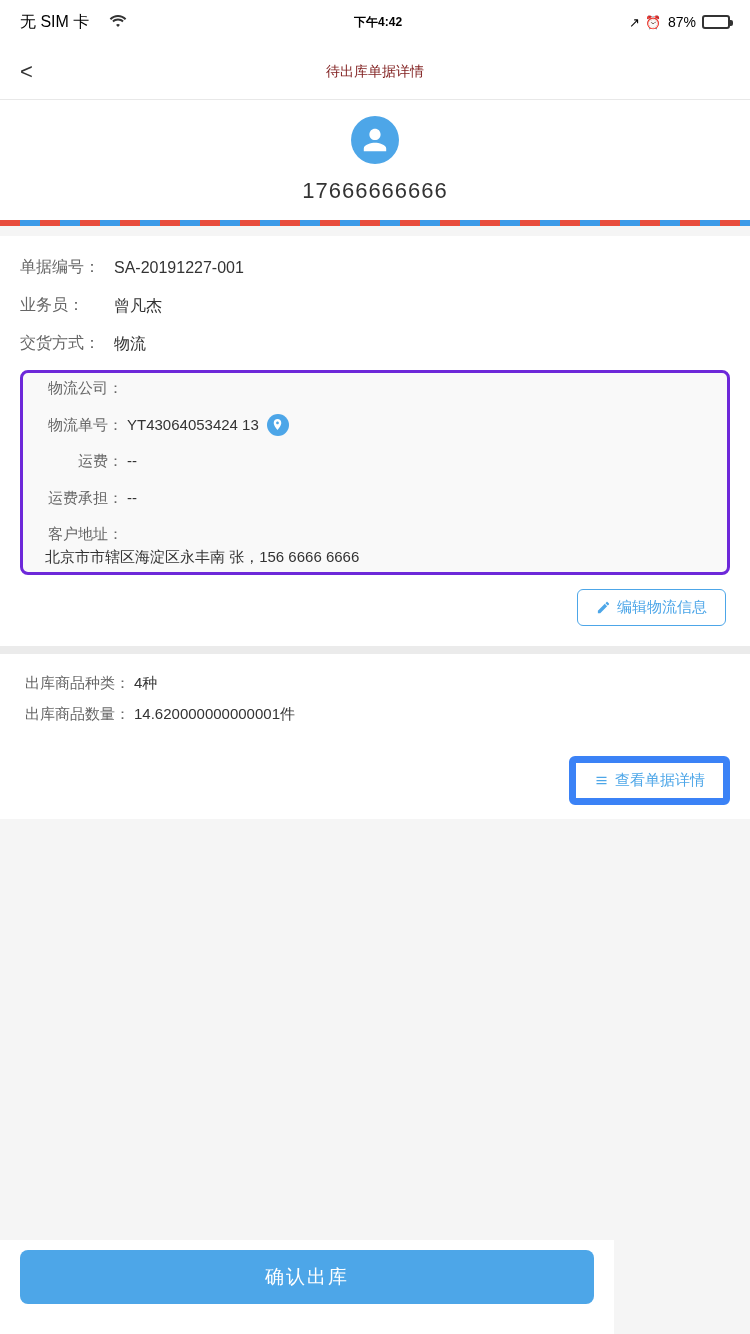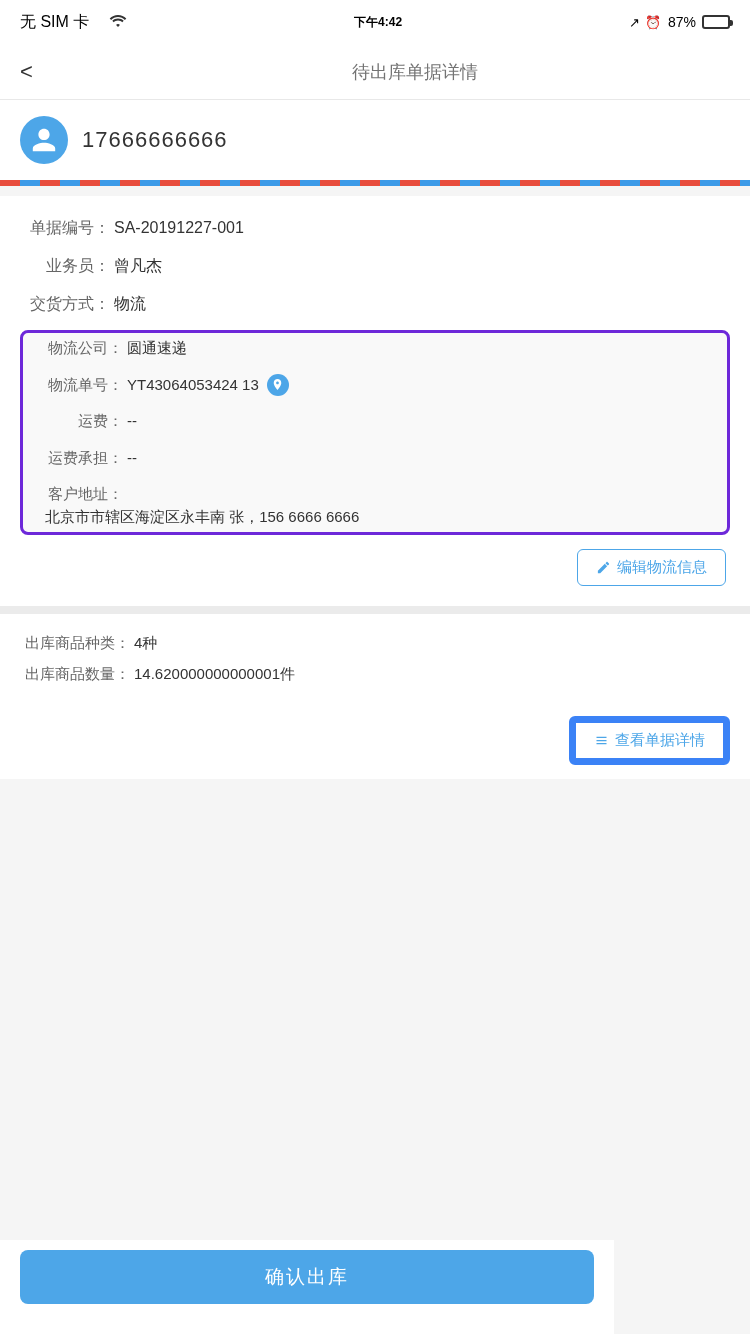--- a/index.html
+++ b/index.html
@@ -54,44 +54,44 @@
       font-size: 22px;
       color: #333;
       cursor: pointer;
       padding: 8px;
       margin-left: -8px;
     }
     .nav-title {
       position: absolute;
       left: 50%;
       transform: translateX(-50%);
-      font-size: 18px;
+      font-size: 14px;
       font-weight: 500;
-      color: #737373;
-      margin-left: 40px;
+      color: #7f1d1d;
     }
 
     
     .dashed-border {
       height: 6px;
       background: repeating-linear-gradient(
         to right,
         #e84c3d 0px, #e84c3d 20px,
         #3d9be8 20px, #3d9be8 40px
       );
       margin: 0;
     }
 
     
     .customer-header {
       background: #fff;
       padding: 16px 20px;
       display: flex;
       align-items: center;
       gap: 14px;
+      flex-direction: column;
     }
     .customer-avatar {
       width: 48px; height: 48px;
       border-radius: 50%;
       background: #4da6e8;
       display: flex; align-items: center; justify-content: center;
       flex-shrink: 0;
     }
     .customer-avatar svg { width: 28px; height: 28px; fill: #fff; }
     .customer-phone {
@@ -111,23 +111,23 @@
       display: flex;
       align-items: flex-start;
       margin-bottom: 14px;
       font-size: 16px;
       color: #333;
     }
     .info-row:last-child { margin-bottom: 0; }
     .info-label {
       color: #666;
       min-width: 90px;
-      text-align: right;
       flex-shrink: 0;
       line-height: 1.5;
+      font-family: Liberation Mono, monospace;
     }
     .info-value {
       color: #333;
       flex: 1;
       line-height: 1.5;
       padding-left: 4px;
     }
 
     
     .logistics-card {
@@ -317,21 +317,20 @@
     <span class="info-value">曾凡杰</span>
   </div>
   <div class="info-row">
     <span class="info-label">交货方式：</span>
     <span class="info-value">物流</span>
   </div>
 
   <div class="logistics-card">
     <div class="logistics-row">
       <span class="logistics-label">物流公司：</span>
-      <span class="logistics-value">圆通速递</span>
     </div>
     <div class="logistics-row">
       <span class="logistics-label">物流单号：</span>
       <span class="logistics-value">
         <span>YT43064053424 13</span>
         <span class="location-icon">
           <svg viewBox="0 0 24 24" xmlns="http://www.w3.org/2000/svg">
             <path d="M12 2C8.13 2 5 5.13 5 9c0 5.25 7 13 7 13s7-7.75 7-13c0-3.87-3.13-7-7-7zm0 9.5c-1.38 0-2.5-1.12-2.5-2.5s1.12-2.5 2.5-2.5 2.5 1.12 2.5 2.5-1.12 2.5-2.5 2.5z"></path>
           </svg>
         </span>

